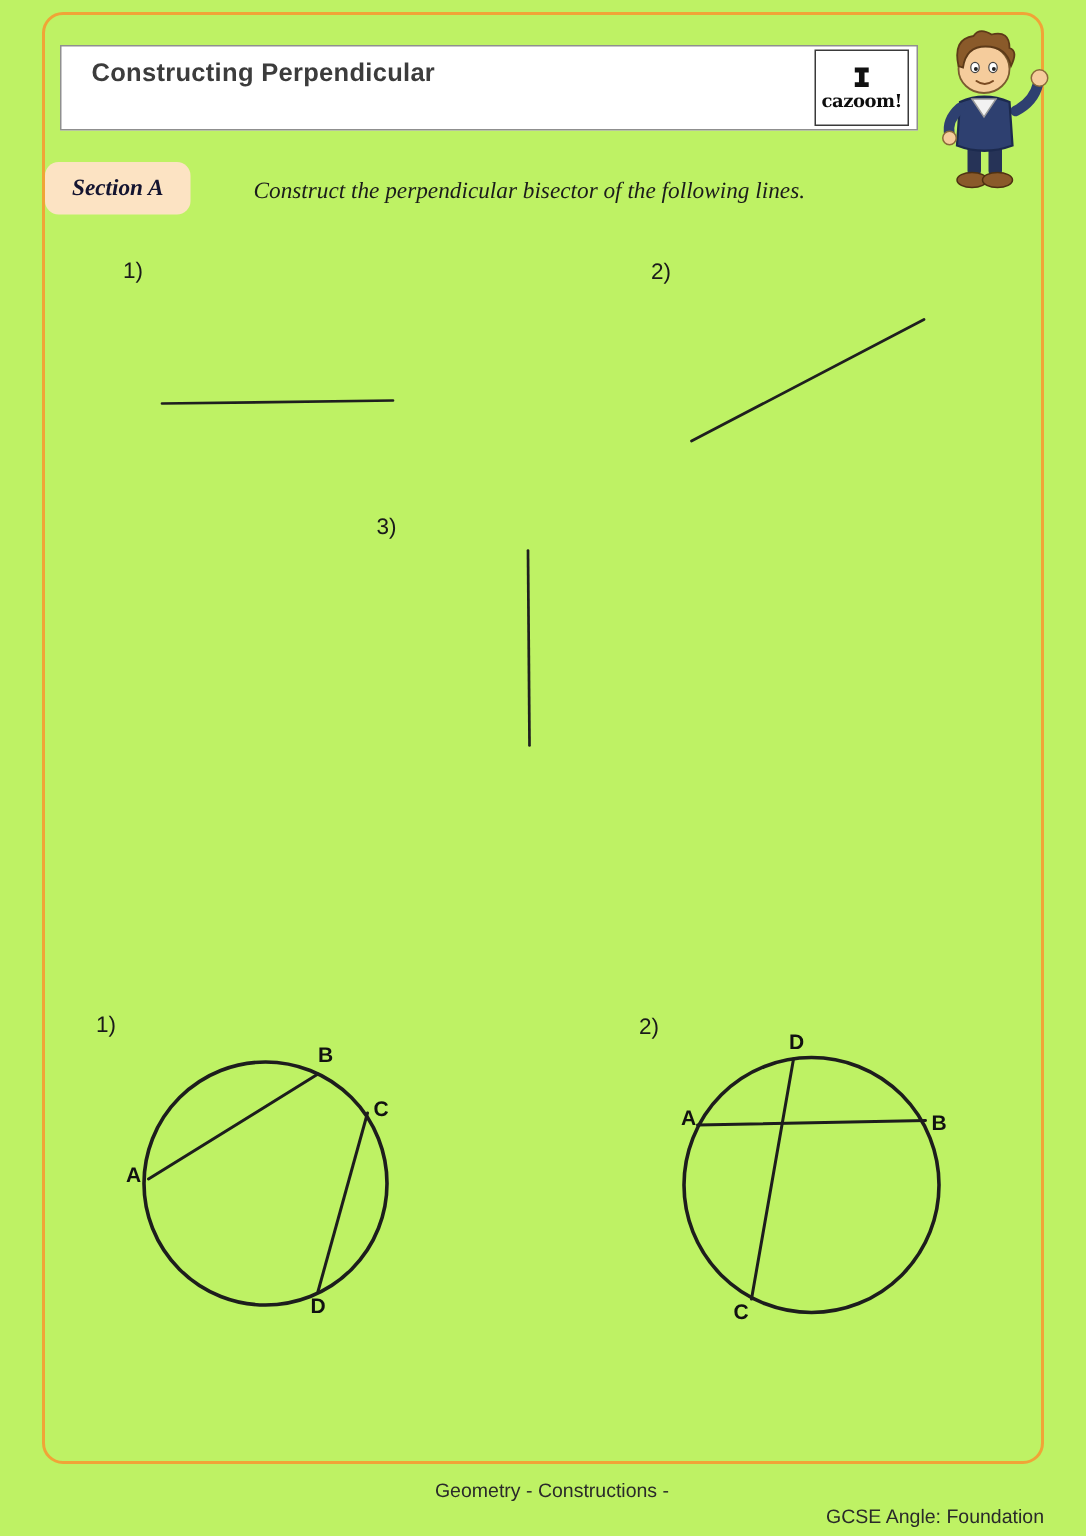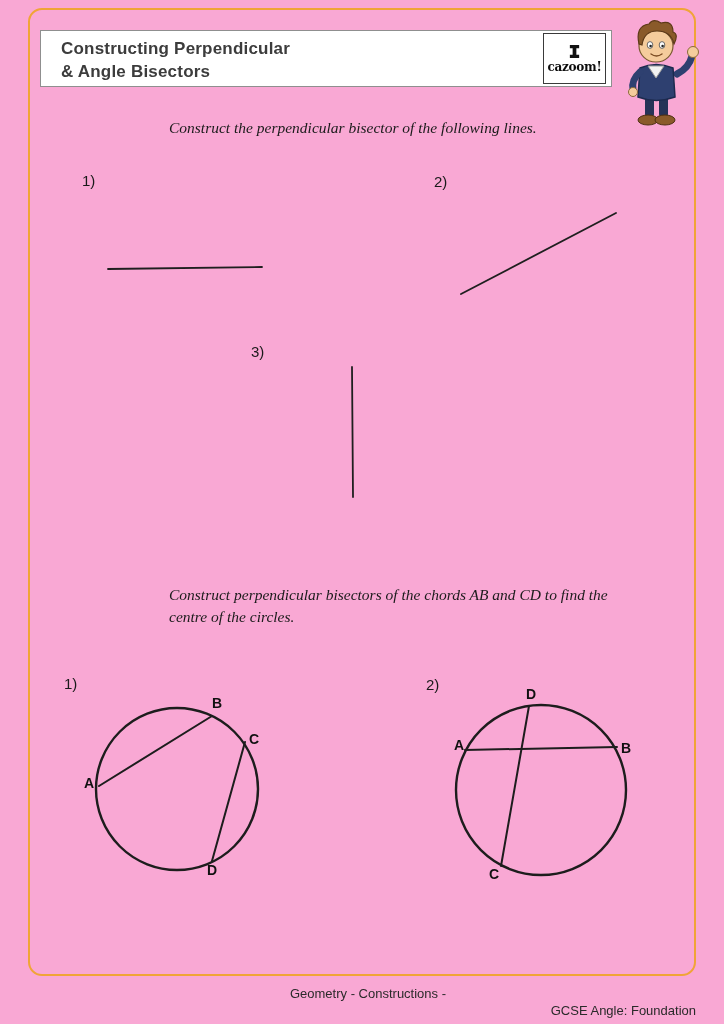--- a/index.html
+++ b/index.html
@@ -1,20 +1,20 @@
 <!DOCTYPE html>
 <html style="--frame_border: #F0A437; --badge_bg: #FCE3C3; --link: #0B5BD3;"><head>
 <meta charset="utf-8">
 <style>
   html, body { margin: 0; padding: 0; background: #ffffff; }
   .page {
     position: relative;
     width: 724px;
     height: 1024px;
-    background: #f9a8d4;
+    background: #bef264;
     overflow: hidden;
     font-family: "Liberation Sans", sans-serif;
     color: #1a1a1a;
   }
   .frame {
     position: absolute;
     left: 28px; top: 8px; right: 28px; bottom: 48px;
     border: 2px solid var(--frame_border, #F0A437);
     border-radius: 14px;
   }
@@ -144,21 +144,20 @@
 </head>
 <body>
 
 <div class="page">
 
   <div class="frame"></div>
 
   <div class="title-box">
     <h1 class="title">
       <span>Constructing Perpendicular</span>
-      <span>&amp; Angle Bisectors</span>
     </h1>
   </div>
 
   <div class="logo-box">
     <svg viewBox="0 0 14 16" width="13" height="15" aria-hidden="true">
       <path d="M2 1 H12 V4.5 H9 V11.5 H12 V15 H2 V11.5 H5 V4.5 H2 Z" fill="#111"></path>
     </svg>
     <span class="logo-text">cazoom!</span>
   </div>
 
@@ -175,27 +174,27 @@
     <circle cx="22" cy="74" r="4.5" fill="#f5cc9c" stroke="#8a6a3a" stroke-width="1"></circle>
     <ellipse cx="45" cy="28" rx="17" ry="16" fill="#f5cc9c" stroke="#7a5a30" stroke-width="1.2"></ellipse>
     <path d="M28 26 Q24 8 38 6 Q42 0 50 5 Q62 2 62 14 Q68 16 63 26 Q60 13 46 13 Q33 13 31 27 Z" fill="#8a5a2a" stroke="#5d3a18" stroke-width="1.2"></path>
     <ellipse cx="39" cy="27" rx="2.8" ry="3.4" fill="#ffffff" stroke="#444" stroke-width="0.8"></ellipse>
     <ellipse cx="51" cy="27" rx="2.8" ry="3.4" fill="#ffffff" stroke="#444" stroke-width="0.8"></ellipse>
     <circle cx="39.6" cy="28" r="1.3" fill="#222"></circle>
     <circle cx="51.6" cy="28" r="1.3" fill="#222"></circle>
     <path d="M40 36 Q45.5 40 51 36" fill="none" stroke="#7a4a22" stroke-width="1.4" stroke-linecap="round"></path>
   </svg>
 
+  <div class="badge badge-a">Section A</div>
   <div class="instruction instr-a">Construct the perpendicular bisector of the following lines.</div>
 
   <span class="pnum" style="left:82px; top:172px;">1)</span>
   <span class="pnum" style="left:434px; top:173px;">2)</span>
   <span class="pnum" style="left:251px; top:343px;">3)</span>
 
-  <div class="instruction instr-b">Construct perpendicular bisectors of the chords AB and CD to find the centre of the circles.</div>
 
   <span class="pnum" style="left:64px; top:675px;">1)</span>
   <span class="pnum" style="left:426px; top:676px;">2)</span>
 
   <span class="pt" style="left:84px; top:775px;">A</span>
   <span class="pt" style="left:212px; top:695px;">B</span>
   <span class="pt" style="left:249px; top:731px;">C</span>
   <span class="pt" style="left:207px; top:862px;">D</span>
 
   <span class="pt" style="left:454px; top:737px;">A</span>

